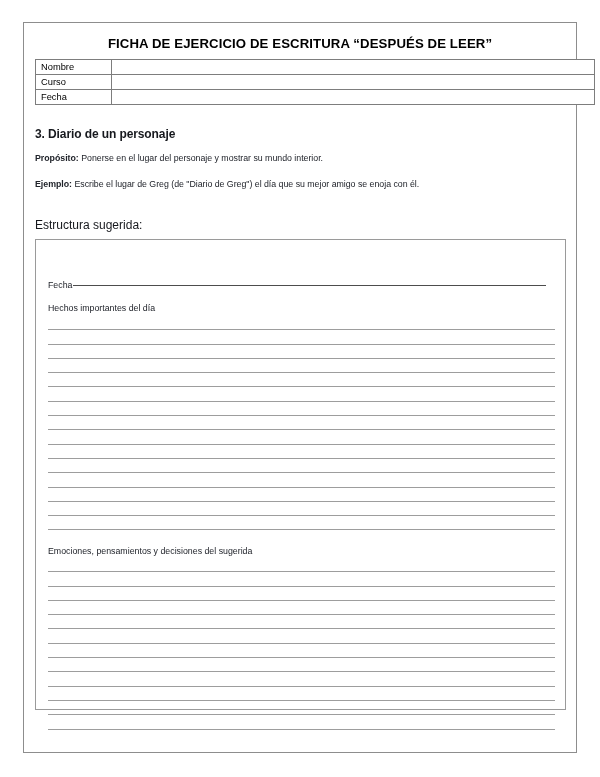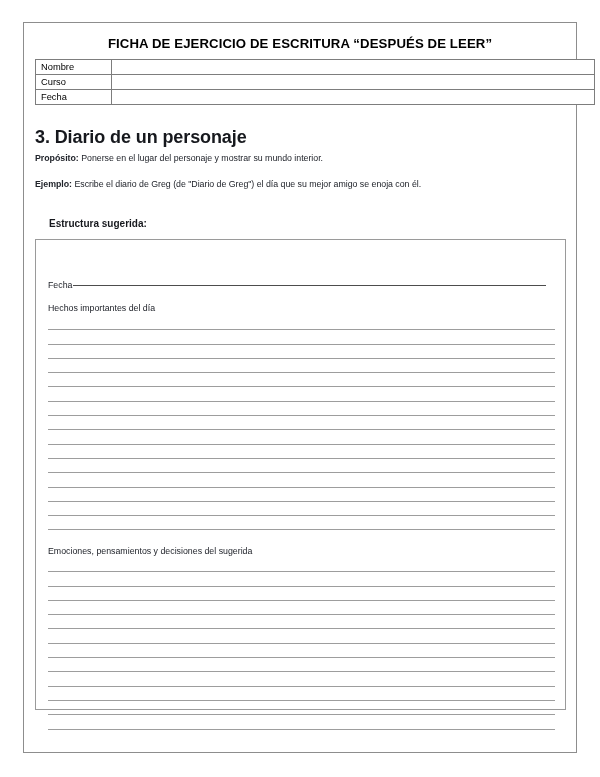--- a/index.html
+++ b/index.html
@@ -58,45 +58,45 @@
     line-height: 14px;
   }
   .id-table td.id-label { width: 62px; }
   .id-table td.id-value { width: 469px; background: #ffffff; }
 
   
   .section-heading {
     position: absolute;
     left: 11px;
     top: 104px;
-    font-size: 18px;
+    font-size: 12px;
     font-weight: bold;
     color: #16181d;
     letter-spacing: -0.1px;
   }
 
   .meta-line {
     position: absolute;
     left: 11px;
     font-size: 8.8px;
     color: #21242b;
     letter-spacing: -0.02px;
     white-space: nowrap;
     text-align: center;
   }
   .meta-line strong { font-weight: bold; }
   .meta-proposito { top: 130px; }
   .meta-ejemplo   { top: 156px; }
 
   .structure-label {
     position: absolute;
-    left: 25px;
+    left: 11px;
     top: 195px;
-    font-size: 10px;
-    font-weight: bold;
+    font-size: 12px;
+    font-weight: normal;
     color: #16181d;
   }
 
   
   .writing-box {
     position: absolute;
     left: 11px;
     top: 216px;
     width: 531px;
     height: 471px;
@@ -164,21 +164,21 @@
     </tbody>
   </table>
 
   <div class="section-heading">3. Diario de un personaje</div>
 
   <div class="meta-line meta-proposito">
     <strong>Propósito:</strong><span> Ponerse en el lugar del personaje y mostrar su mundo interior.</span>
   </div>
 
   <div class="meta-line meta-ejemplo">
-    <strong>Ejemplo:</strong><span> Escribe el diario de Greg (de "Diario de Greg") el día que su mejor amigo se enoja con él.</span>
+    <strong>Ejemplo:</strong><span> Escribe el lugar de Greg (de "Diario de Greg") el día que su mejor amigo se enoja con él.</span>
   </div>
 
   <div class="structure-label">Estructura sugerida:</div>
 
   <div class="writing-box">
 
     <div class="field-row field-fecha">
       <span>Fecha</span><span class="fecha-rule"></span>
     </div>
 

